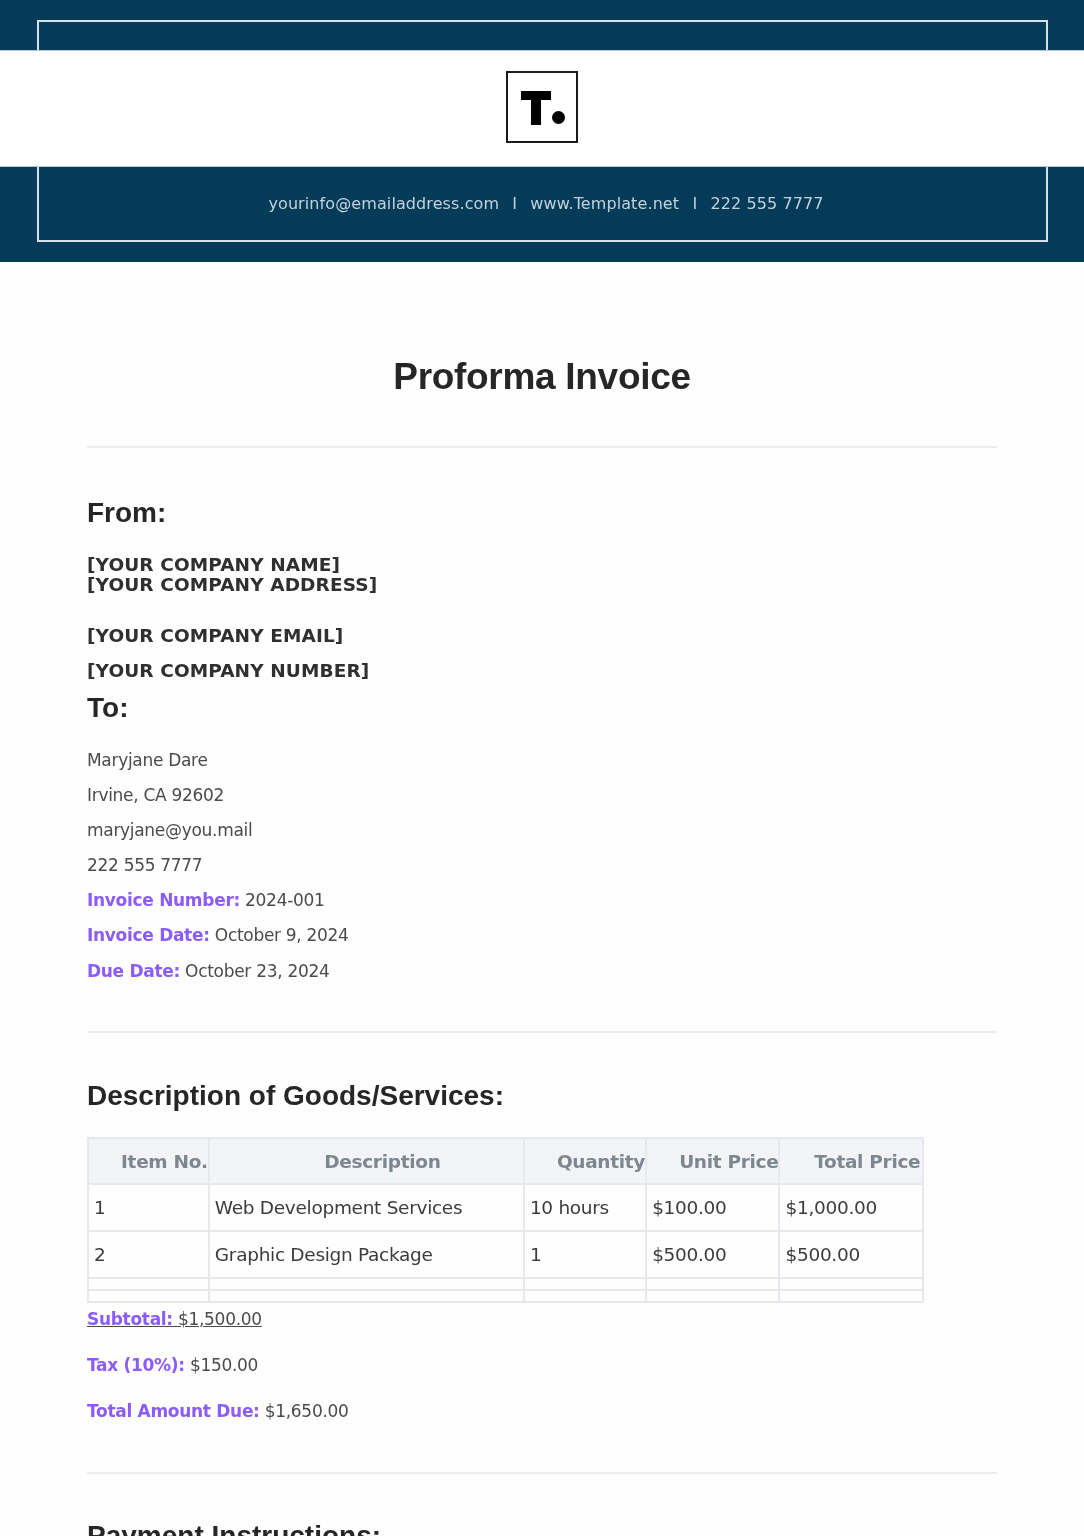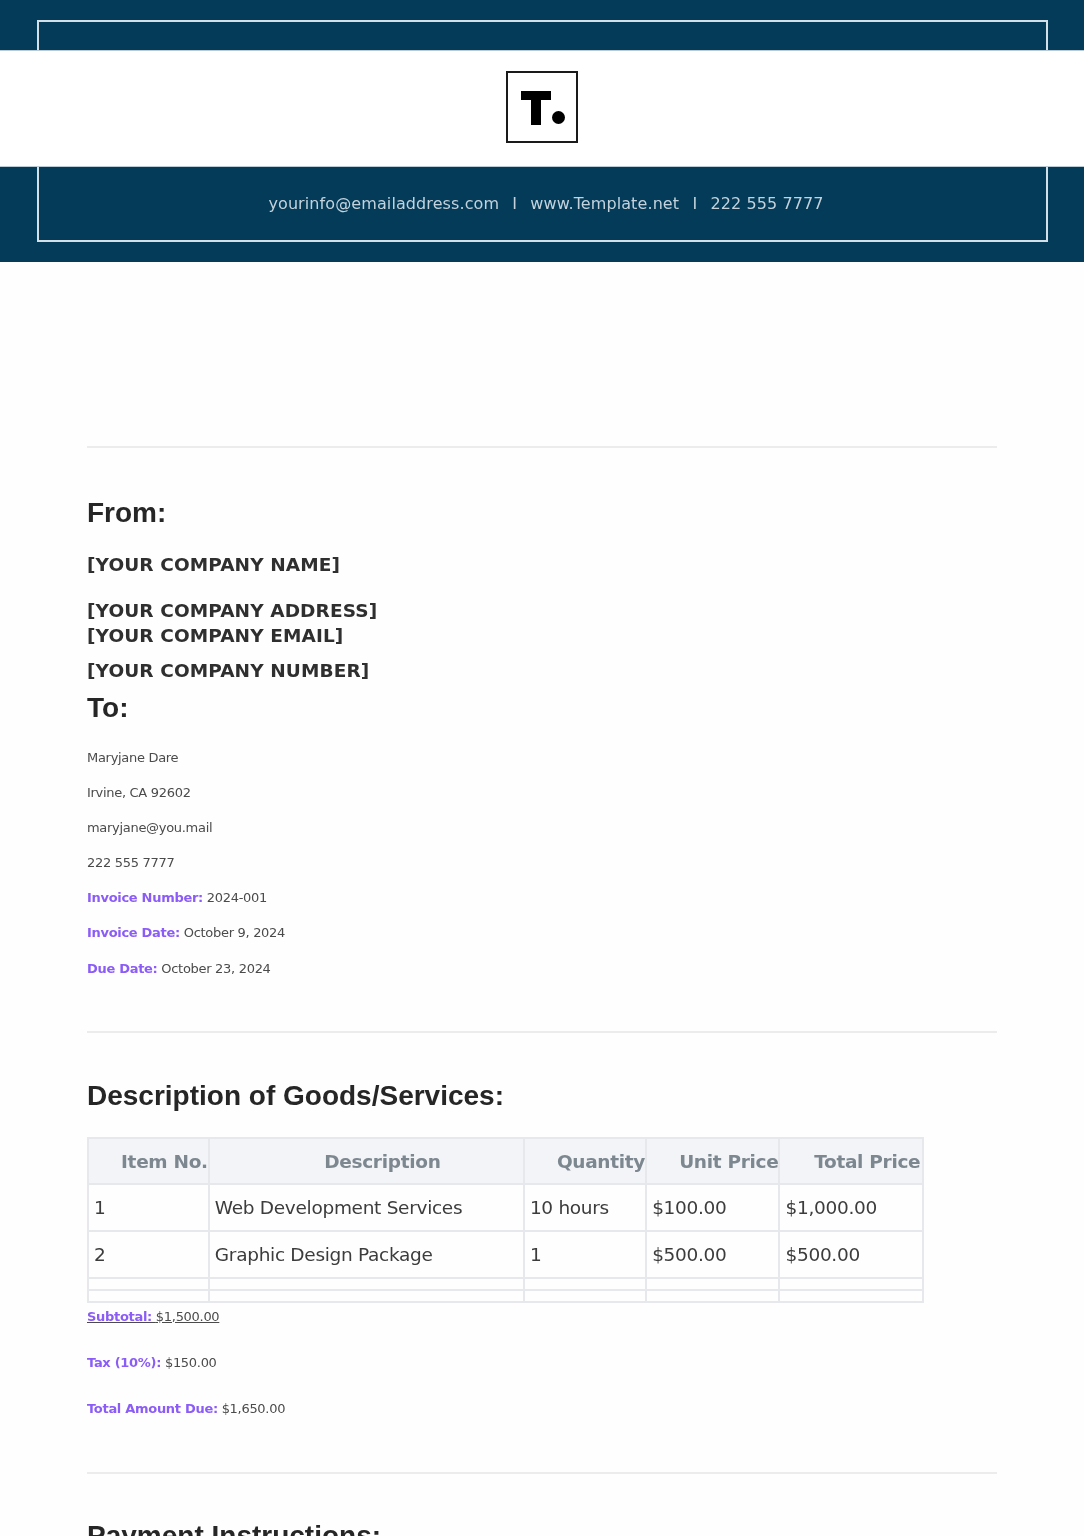--- a/index.html
+++ b/index.html
@@ -52,21 +52,21 @@
       letter-spacing: -0.3px;
     }
     .divider {
       position: absolute; left: 87px; width: 910px; height: 2px; background: #ececec;
     }
     .section-heading {
       position: absolute; left: 87px; font-size: 28px; font-weight: bold; color: #262626;
       font-family: "Liberation Sans", sans-serif;
     }
     .line {
-      position: absolute; left: 87px; font-size: 13px; color: #4b4b4b;
+      position: absolute; left: 87px; font-size: 17px; color: #4b4b4b;
       font-family: "DejaVu Sans", sans-serif; white-space: nowrap;
       letter-spacing: -0.3px;
     }
     .line.caps { font-weight: bold; color: #2f2f2f; letter-spacing: 0.1px; font-size: 18.5px; }
     .line .lbl { font-weight: bold; color: #8b5cf6; }
 
     
     .items-table {
       position: absolute; left: 87px; top: 1137px; width: 837px;
       border-collapse: collapse;
@@ -106,25 +106,26 @@
     </div>
     <div class="contact-line">
       <span>yourinfo@emailaddress.com</span>
       <span class="sep">I</span>
       <span>www.Template.net</span>
       <span class="sep">I</span>
       <span>222 555 7777</span>
     </div>
   </div>
 
+  <div class="title">Proforma Invoice</div>
   <div class="divider" style="top:446px;"></div>
 
   <div class="section-heading" style="top:497px;">From:</div>
   <div class="line caps" style="top:554px;">[YOUR COMPANY NAME]</div>
-  <div class="line caps" style="top:600px;">[YOUR COMPANY ADDRESS]</div>
+  <div class="line caps" style="top:574px;">[YOUR COMPANY ADDRESS]</div>
   <div class="line caps" style="top:625px;">[YOUR COMPANY EMAIL]</div>
   <div class="line caps" style="top:660px;">[YOUR COMPANY NUMBER]</div>
 
   <div class="section-heading" style="top:692px;">To:</div>
   <div class="line" style="top:750px;">Maryjane Dare</div>
   <div class="line" style="top:785px;">Irvine, CA 92602</div>
   <div class="line" style="top:820px;">maryjane@you.mail</div>
   <div class="line" style="top:855px;">222 555 7777</div>
 
   <div class="line" style="top:890px;">

